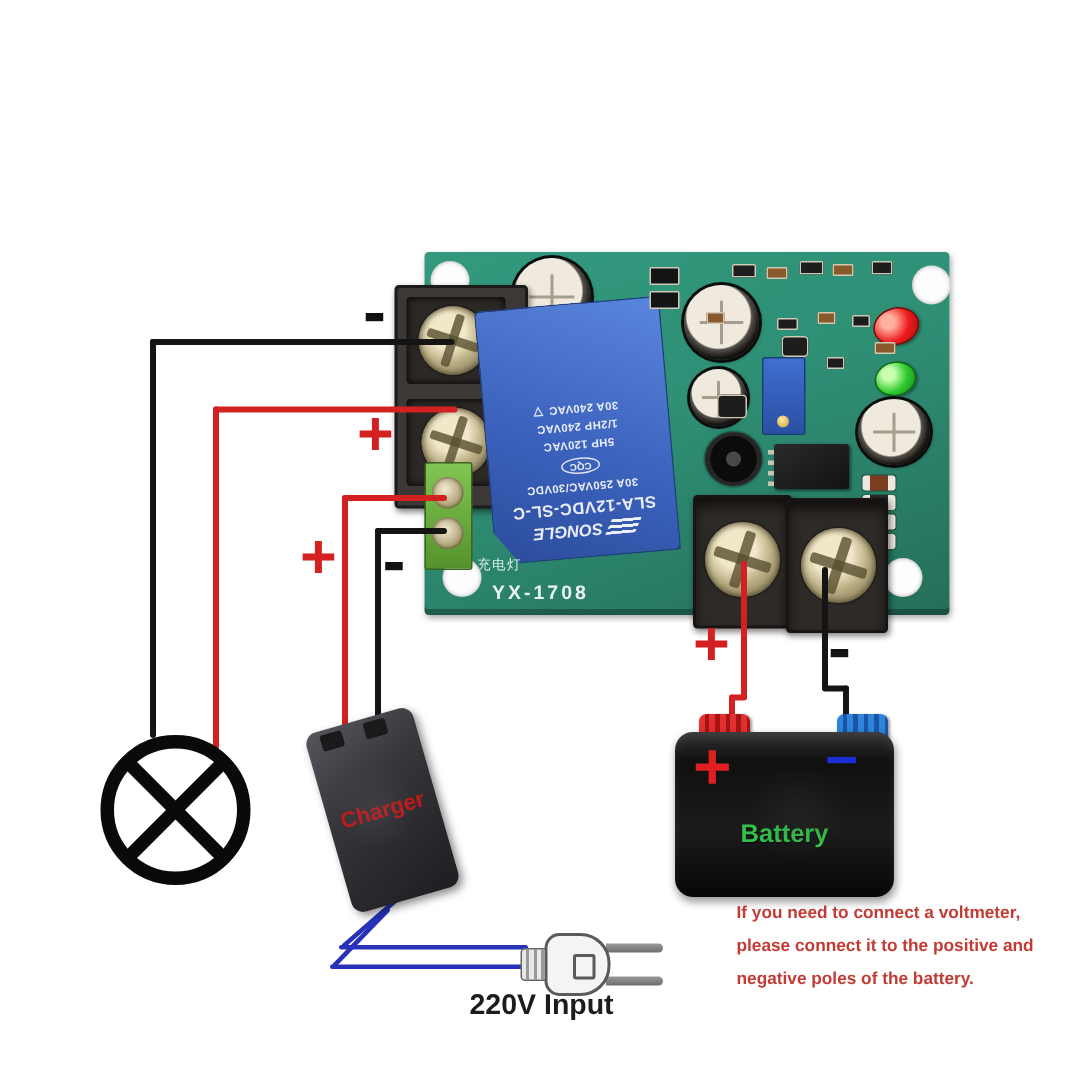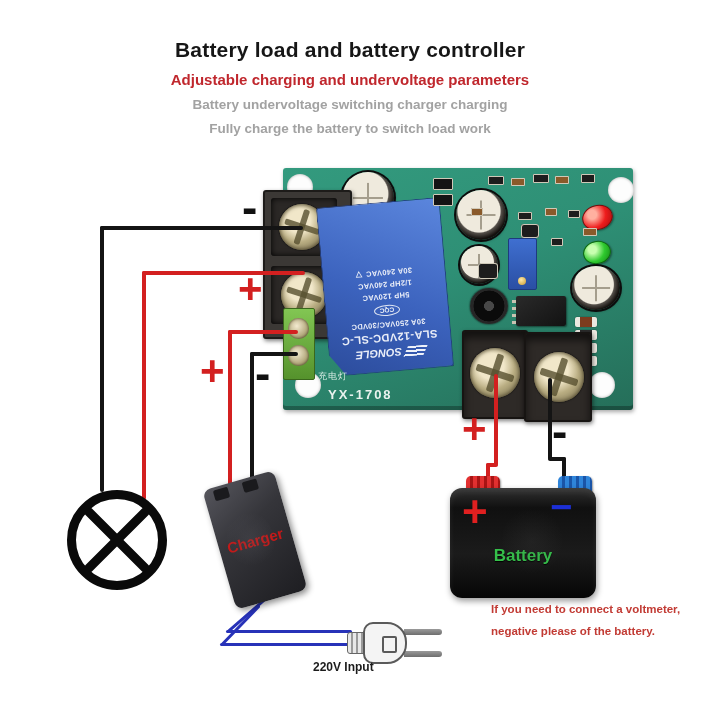--- a/index.html
+++ b/index.html
@@ -110,21 +110,21 @@
   .charger::after{content:"";position:absolute;left:10px;top:30px;width:46px;height:60px;border-radius:50%;
            background:radial-gradient(circle,#6a6a7233,transparent 70%);}
 
   
   .plug-neck{position:absolute;left:347px;top:632px;width:18px;height:20px;z-index:3;
              background:repeating-linear-gradient(90deg,#e8e8e8 0 3px,#9a9a9a 3px 5px);border:1px solid #666;border-radius:3px;}
   .plug-body{position:absolute;left:363px;top:622px;width:44px;height:42px;z-index:3;background:#f4f4f4;
              border:2px solid #5a5a5a;border-radius:10px 20px 20px 10px;box-sizing:border-box;}
   .plug-body i{position:absolute;right:8px;top:12px;width:11px;height:13px;border:2px solid #5a5a5a;border-radius:2px;}
   .prong{position:absolute;height:6px;background:linear-gradient(180deg,#9a9a9a,#6e6e6e);z-index:2;border-radius:0 3px 3px 0;}
-  .mains{position:absolute;left:313px;top:660px;z-index:6;font-size:12px;font-weight:bold;color:#1c1c1c;}
+  .mains{position:absolute;left:313px;top:660px;z-index:6;font-size:19px;font-weight:bold;color:#1c1c1c;}
 
   
   .battery{position:absolute;left:450px;top:474px;width:146px;height:126px;z-index:3;}
   .bt-term{position:absolute;top:2px;width:34px;height:26px;border-radius:5px 5px 2px 2px;box-shadow:1px 1px 2px rgba(0,0,0,.4);}
   .bt-term.red{left:16px;background:repeating-linear-gradient(90deg,#e23030 0 4px,#a81414 4px 7px);}
   .bt-term.blue{left:108px;background:repeating-linear-gradient(90deg,#2f85da 0 4px,#1a55a8 4px 7px);}
   .bt-body{position:absolute;left:0;top:14px;width:146px;height:110px;border-radius:12px;
            background:linear-gradient(180deg,#303030 0%,#101010 18%,#1b1b1b 60%,#060606 100%);
            box-shadow:inset 0 4px 6px rgba(255,255,255,.08),1px 3px 6px rgba(0,0,0,.4);}
   .bt-body::after{content:"";position:absolute;left:52px;top:18px;width:60px;height:70px;border-radius:50%;
@@ -137,26 +137,20 @@
   
   .note{position:absolute;left:445px;top:598px;z-index:6;font-size:11.5px;font-weight:bold;
         color:#c23b34;line-height:22px;}
   .note span{display:block;margin-left:46px;}
 </style>
 </head>
 <body>
 
 <div class="canvas">
 
-  <div class="hdr">
-    <div class="title">Battery load and battery controller</div>
-    <div class="subtitle">Adjustable charging and undervoltage parameters</div>
-    <div class="tag">Battery undervoltage switching charger charging</div>
-    <div class="tag">Fully charge the battery to switch load work</div>
-  </div>
 
   <div class="pcb">
     <div class="hole" style="left:4px;top:6px;"></div>
     <div class="hole" style="left:325px;top:9px;"></div>
     <div class="hole" style="left:12px;top:204px;"></div>
     <div class="hole" style="left:306px;top:204px;"></div>
 
     <div class="trimmer" style="left:29px;top:24px;width:40px;height:48px;">
       <div class="trim-screw" style="right:3px;top:4px;"></div>
     </div>
@@ -290,16 +284,17 @@
     <div class="bt-term blue"></div>
     <div class="bt-body">
       <div class="bt-plus">+</div>
       <div class="bt-minus">−</div>
       <div class="bt-name">Battery</div>
     </div>
   </div>
 
   <div class="note">
     <span>If you need to connect a voltmeter,</span>
-    <span>negative please of the battery.</span>
+    <span>please connect it to the positive and</span>
+    <span>negative poles of the battery.</span>
   </div>
 
 </div>
 
 </body></html>

